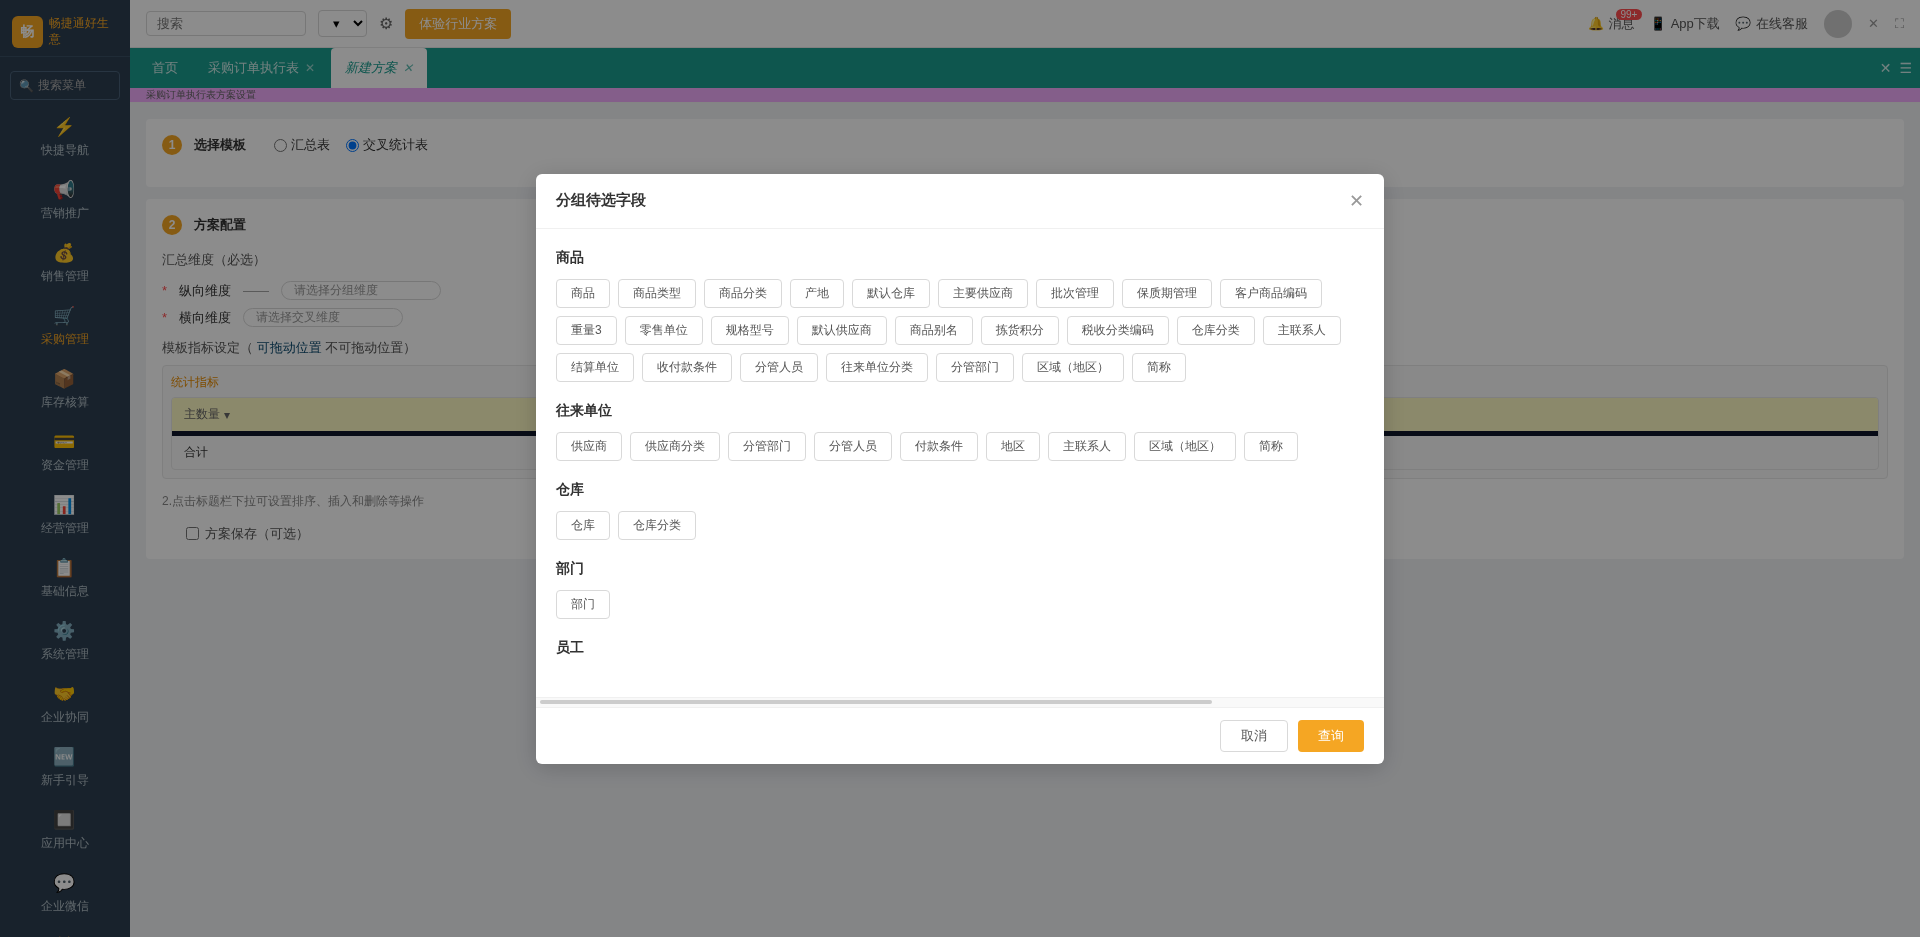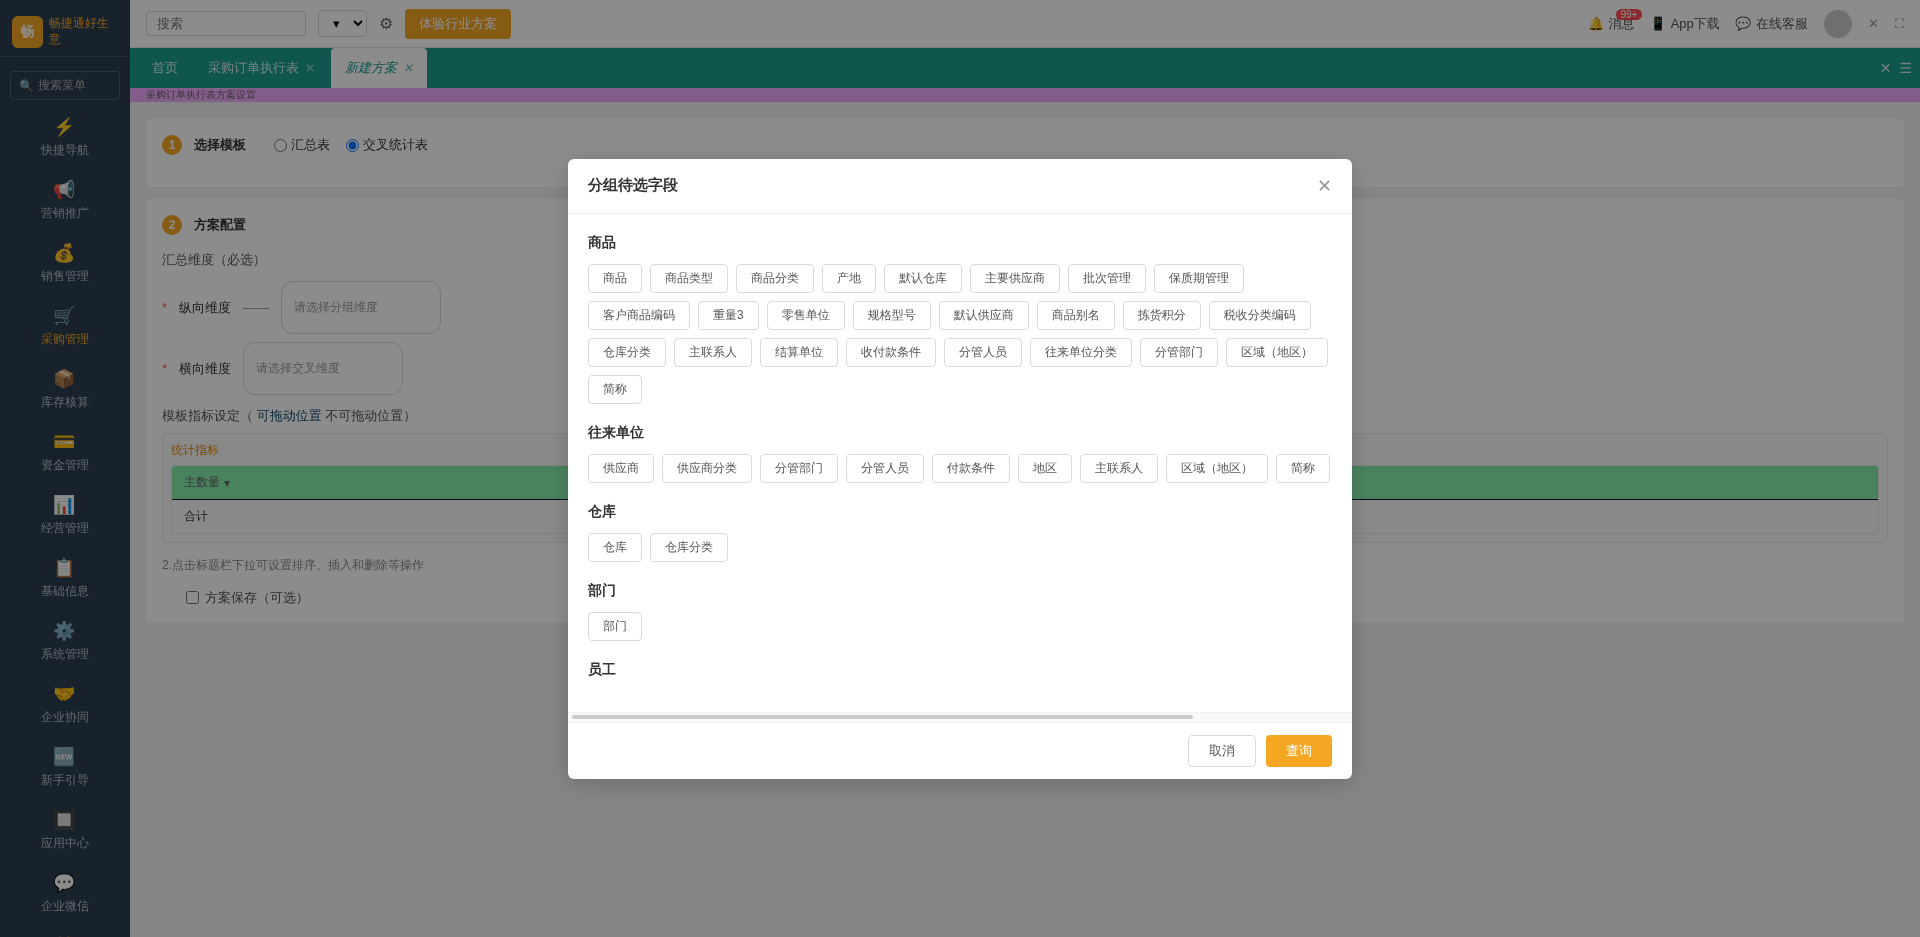--- a/index.html
+++ b/index.html
@@ -52,21 +52,21 @@
     .steps { display: flex; align-items: center; gap: 12px; margin-bottom: 16px; }
     .step-badge { background: #f5a623; color: #fff; border-radius: 50%; width: 20px; height: 20px; display: flex; align-items: center; justify-content: center; font-size: 12px; font-weight: bold; flex-shrink: 0; }
     .step-label { font-weight: bold; color: #333; margin-right: 16px; }
     .radio-group { display: flex; align-items: center; gap: 16px; }
     .radio-item { display: flex; align-items: center; gap: 4px; cursor: pointer; }
 
     
     .modal-overlay { position: fixed; top: 0; left: 0; width: 100%; height: 100%; background: rgba(0,0,0,0.45); z-index: 100; display: flex; align-items: center; justify-content: center; }
 
     
-    .modal { background: #fff; border-radius: 6px; width: 784px; max-height: 620px; display: flex; flex-direction: column; box-shadow: 0 4px 24px rgba(0,0,0,0.18); }
+    .modal { background: #fff; border-radius: 6px; width: 848px; max-height: 620px; display: flex; flex-direction: column; box-shadow: 0 4px 24px rgba(0,0,0,0.18); }
     .modal-header { padding: 16px 20px; border-bottom: 1px solid #f0f0f0; display: flex; align-items: center; justify-content: space-between; flex-shrink: 0; }
     .modal-title { font-size: 15px; font-weight: bold; color: #333; }
     .modal-close { cursor: pointer; color: #999; font-size: 18px; }
     .modal-body { flex: 1; overflow-y: auto; padding: 20px; }
     .modal-footer { padding: 12px 20px; border-top: 1px solid #f0f0f0; display: flex; justify-content: flex-end; gap: 10px; flex-shrink: 0; }
     .btn-cancel { border: 1px solid #d9d9d9; background: #fff; border-radius: 4px; padding: 6px 20px; cursor: pointer; color: #555; font-size: 13px; }
     .btn-confirm { background: #f5a623; color: #fff; border: none; border-radius: 4px; padding: 6px 20px; cursor: pointer; font-size: 13px; }
 
     
     .field-section { margin-bottom: 20px; }
@@ -79,24 +79,24 @@
     .modal-body::-webkit-scrollbar-thumb { background: #ccc; border-radius: 3px; }
 
     
     .modal-hscroll { height: 10px; border-top: 1px solid #f0f0f0; background: #f9f9f9; display: flex; align-items: center; padding: 0 4px; flex-shrink: 0; }
 
     
     .bg-section { margin-bottom: 12px; }
     .config-row { display: flex; align-items: center; gap: 12px; margin-bottom: 8px; }
     .required-star { color: #ff4d4f; }
     .dash-line { color: #999; }
-    .select-placeholder { border: 1px solid #d9d9d9; border-radius: 12px; padding: 17px 12px; color: #999; font-size: 12px; min-width: 160px; cursor: pointer; }
+    .select-placeholder { border: 1px solid #d9d9d9; border-radius: 12px; padding: 0 12px; color: #999; font-size: 12px; min-width: 160px; cursor: pointer; }
 
     .stats-table { border: 1px solid #e8e8e8; border-radius: 4px; overflow: hidden; }
-    .stats-table-header { display: flex; background: #86efac; border-bottom: 1px solid #0f172a; gap: 43px; }
+    .stats-table-header { display: flex; background: #fef9c3; border-bottom: 5px solid #0f172a; gap: 43px; }
     .stats-col { flex: 1; padding: 8px 12px; font-size: 12px; color: #666; border-right: 1px solid #e8e8e8; display: flex; align-items: center; gap: 4px; }
     .stats-col:last-child { border-right: none; }
     .stats-table-row { display: flex; border-bottom: 1px solid #f0f0f0; }
     .stats-table-row:last-child { border-bottom: none; }
     .stats-cell { flex: 1; padding: 8px 12px; font-size: 12px; border-right: 1px solid #f0f0f0; }
     .stats-cell:last-child { border-right: none; }
 
     .notes-text { font-size: 12px; color: #888; line-height: 1.8; }
 
     .checkbox-row { display: flex; align-items: center; gap: 6px; font-size: 13px; color: #555; }

